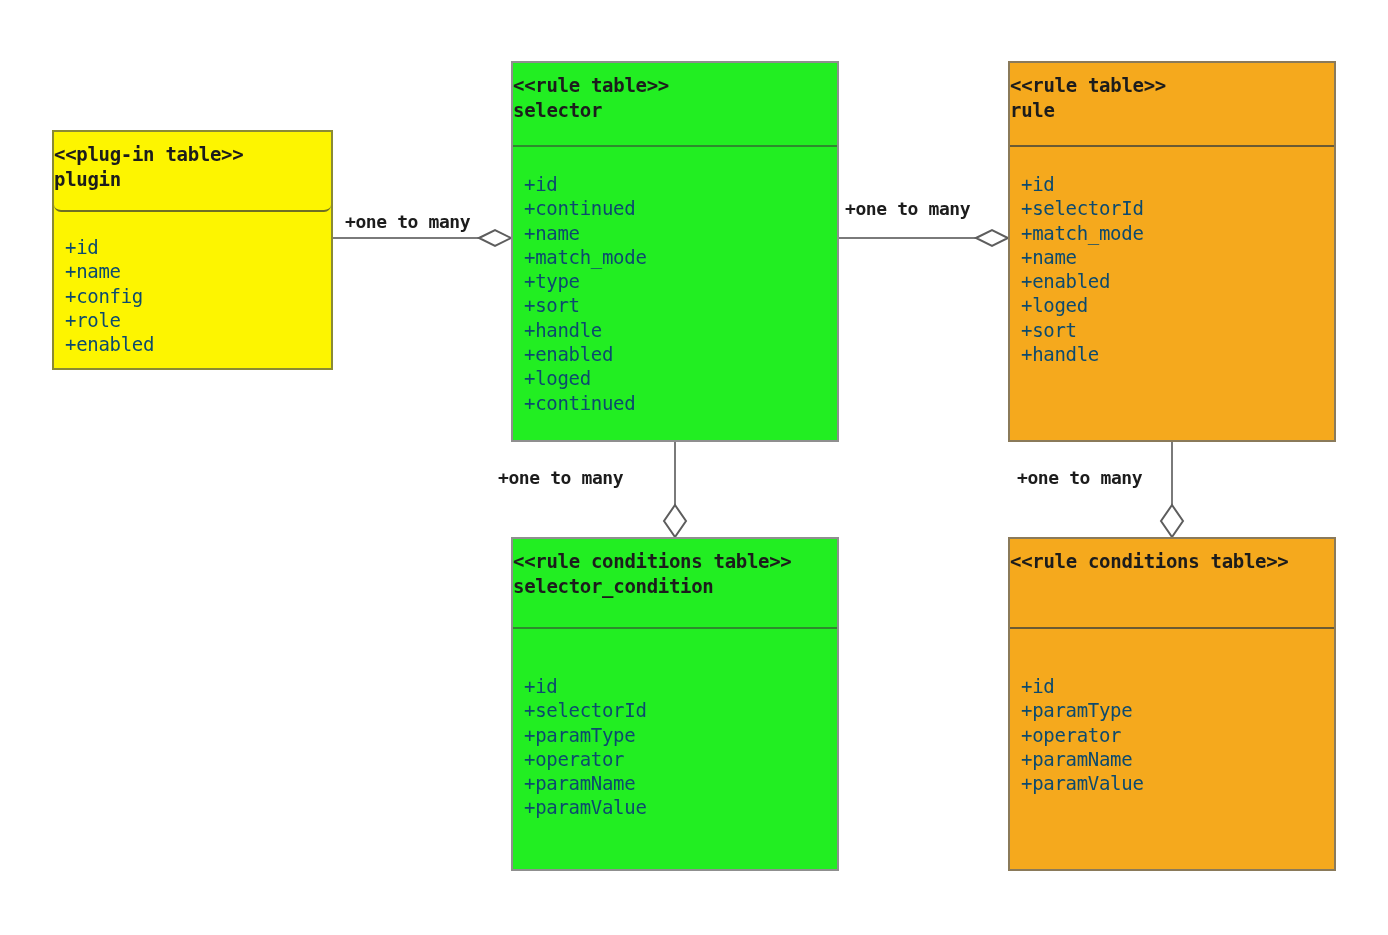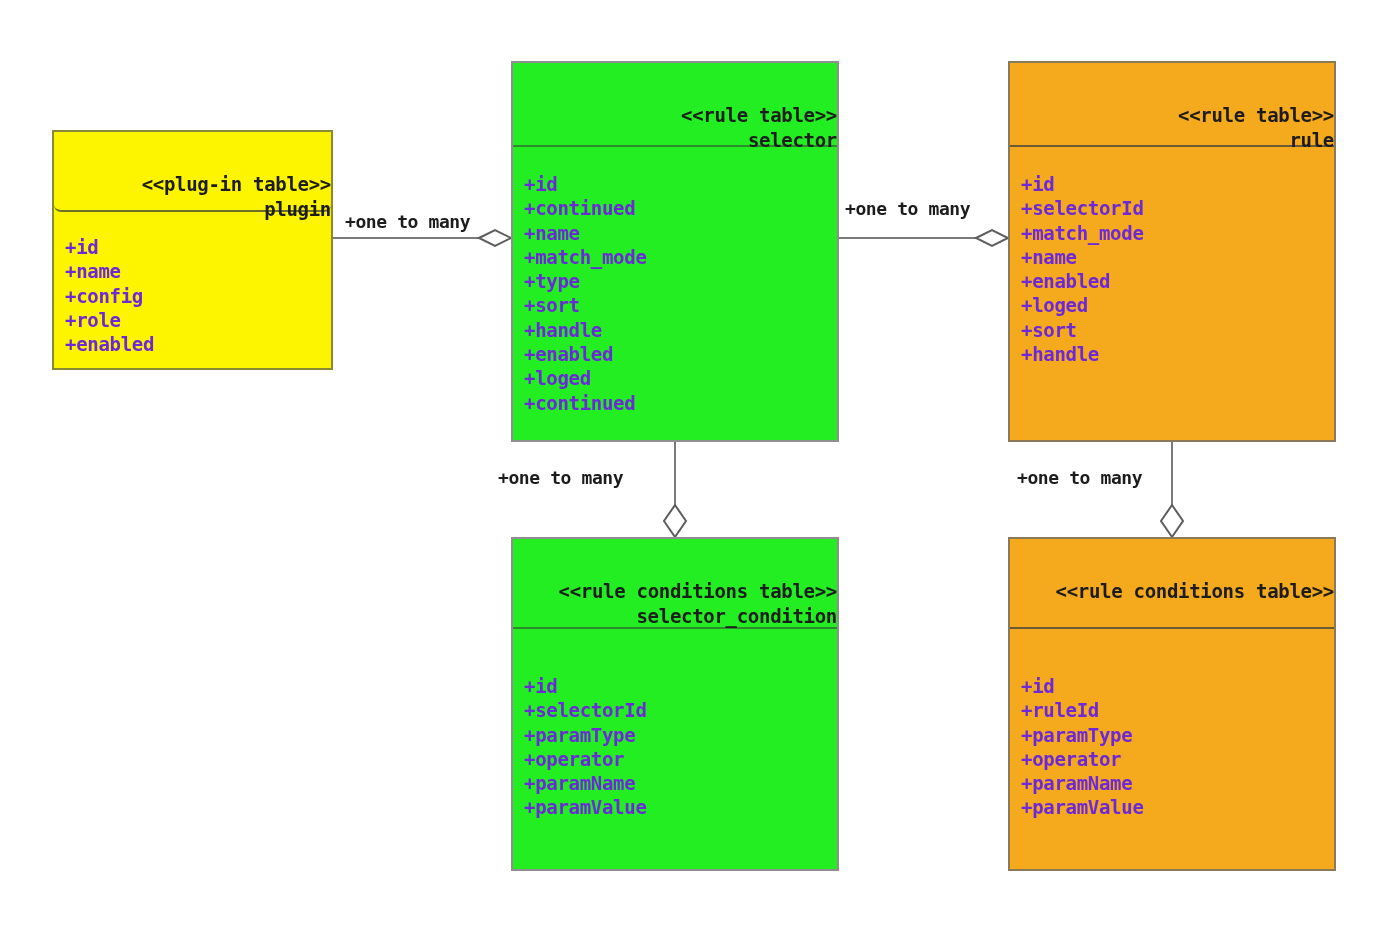--- a/index.html
+++ b/index.html
@@ -27,44 +27,44 @@
   .uml-box {
     position: absolute;
     box-sizing: border-box;
     border: 2px solid #7a7a7a;
     display: flex;
     flex-direction: column;
     z-index: 5;
   }
   .uml-header {
     box-sizing: border-box;
-    text-align: right;
+    text-align: left;
     color: #1c1c1c;
     font-size: 19px;
     line-height: 25px;
     font-weight: 700;
     letter-spacing: -0.3px;
-    padding-top: 40px;
+    padding-top: 10px;
     border-bottom: 2px solid #5d5d5d;
     flex: none;
   }
   .uml-header .stereotype,
   .uml-header .tname {
     display: block;
     white-space: pre;
   }
   .uml-body {
     box-sizing: border-box;
     flex: 1 1 auto;
     padding-left: 11px;
     padding-top: 30px;
-    color: #6d28d9;
+    color: #0c4a6e;
     font-size: 19px;
     line-height: 24.3px;
-    font-weight: 700;
+    font-weight: 400;
     letter-spacing: -0.3px;
   }
   .uml-body .attr {
     display: block;
     white-space: pre;
   }
 
   
   .c-yellow { background: #fdf500; border-color: #8a8a36; }
   .c-yellow .uml-header { border-bottom-color: #6f6f23; border-radius: 7px; }
@@ -208,19 +208,18 @@
     <span class="attr">+paramValue</span>
   </div>
 </div>
 
 <div class="uml-box c-orange" id="box-rule-condition">
   <div class="uml-header">
     <span class="stereotype">&lt;&lt;rule conditions table&gt;&gt;</span>
   </div>
   <div class="uml-body">
     <span class="attr">+id</span>
-    <span class="attr">+ruleId</span>
     <span class="attr">+paramType</span>
     <span class="attr">+operator</span>
     <span class="attr">+paramName</span>
     <span class="attr">+paramValue</span>
   </div>
 </div>
 
 </body></html>

